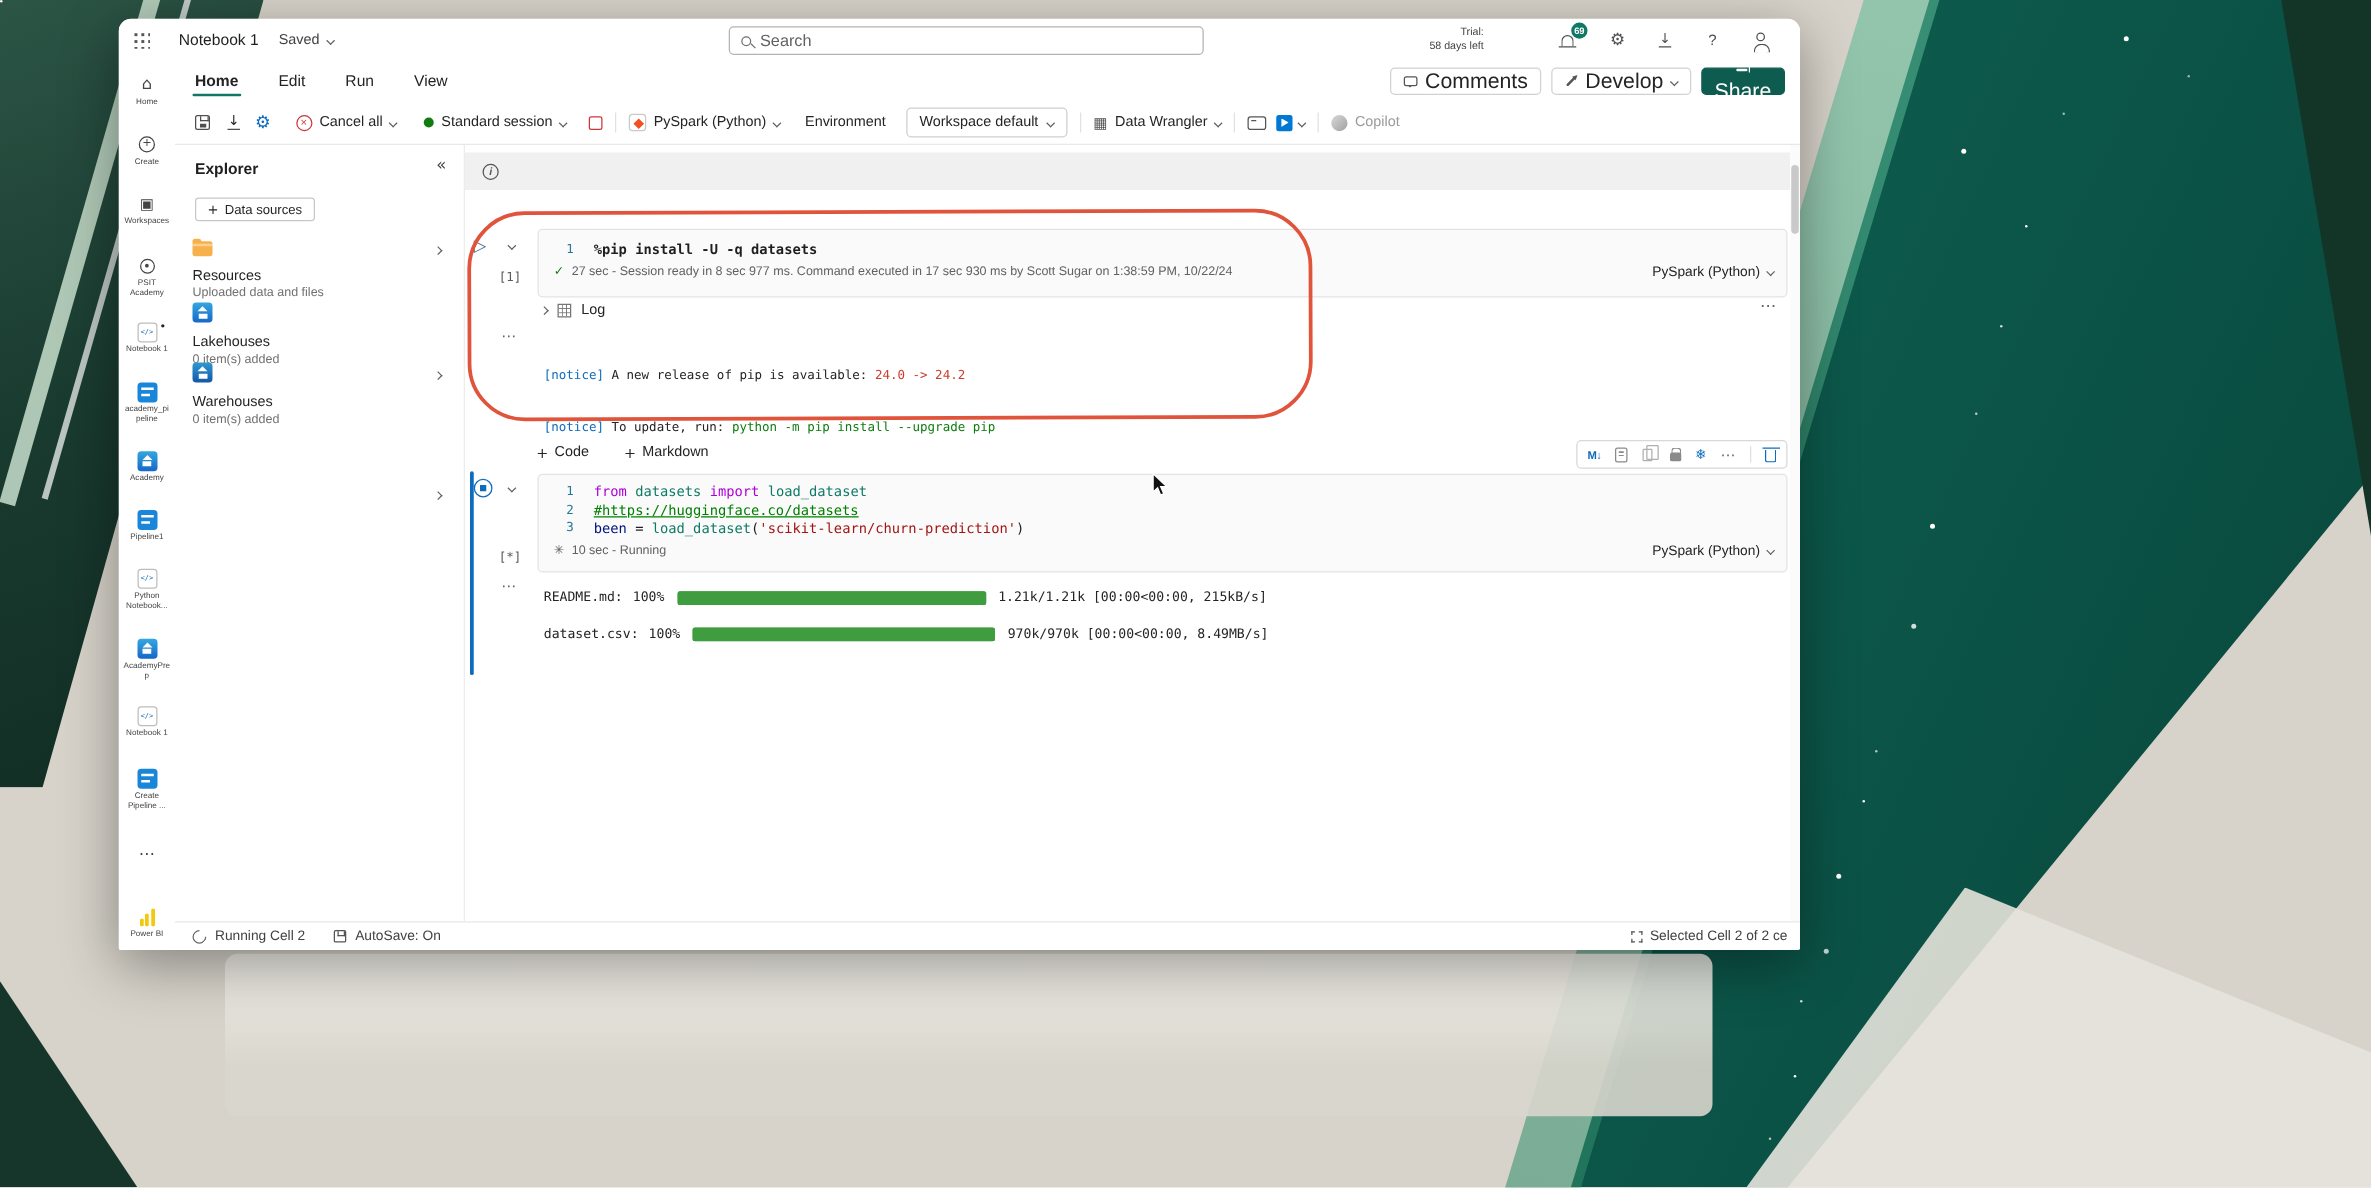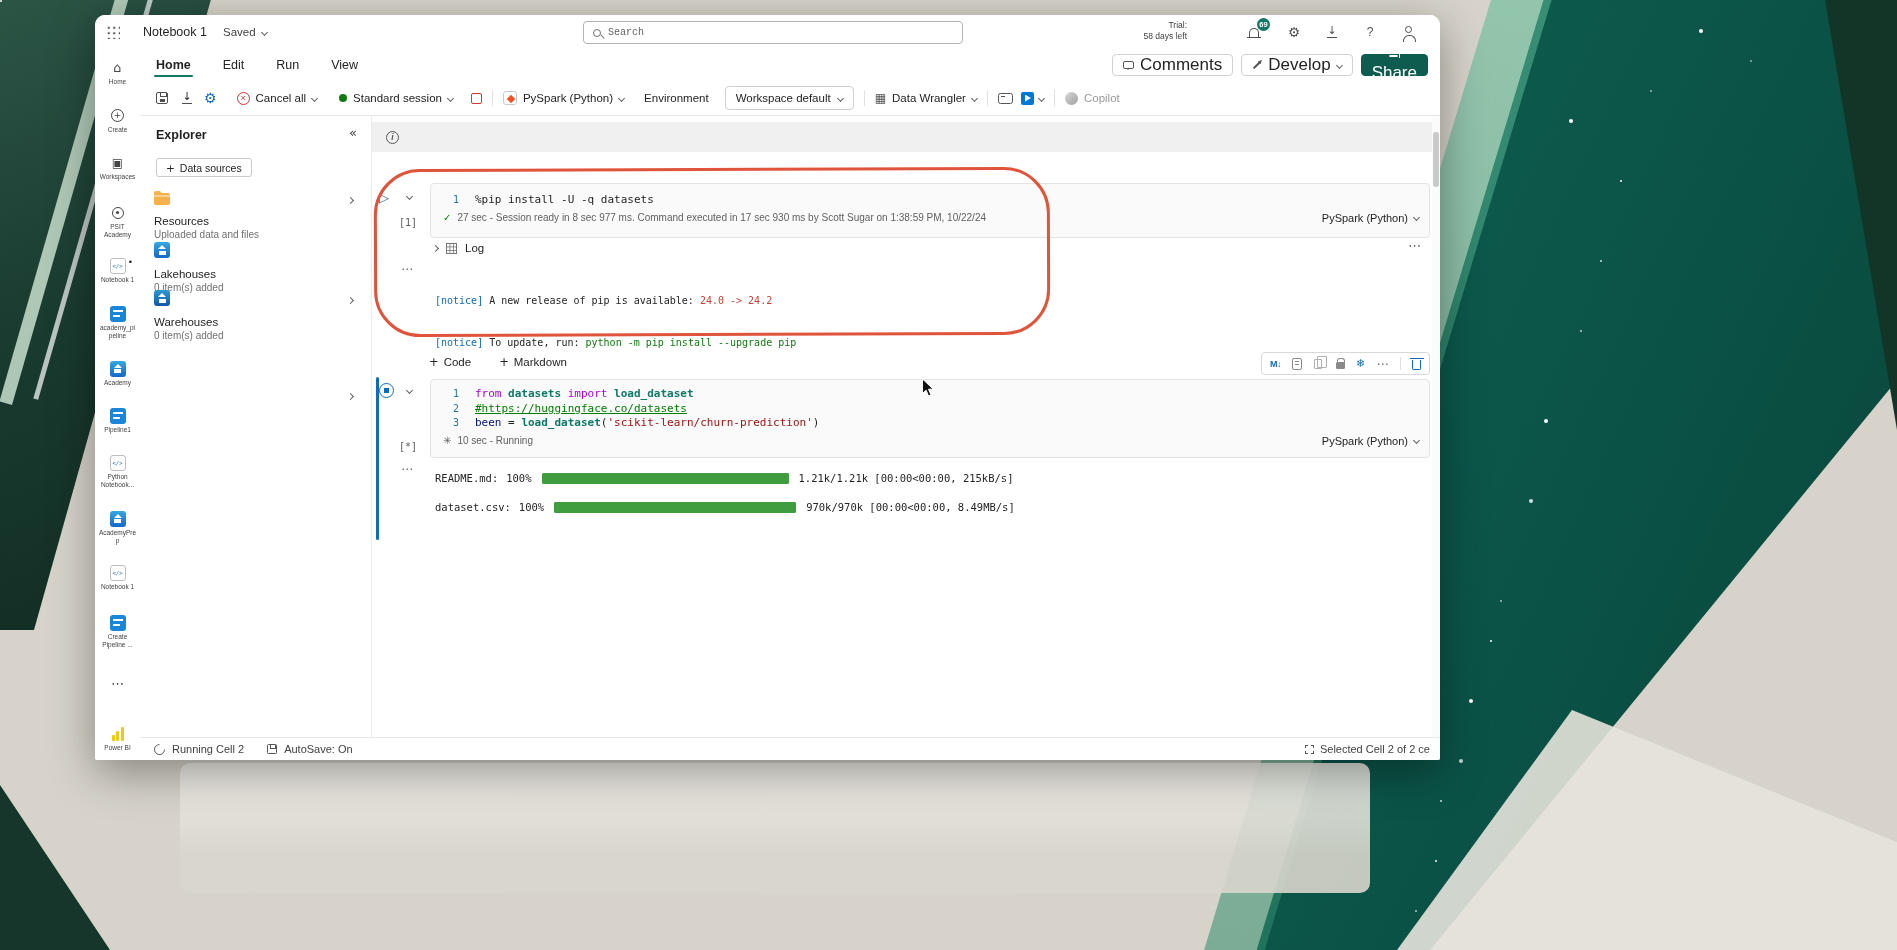--- a/index.html
+++ b/index.html
@@ -35,21 +35,21 @@
 
   
   .topbar { position:absolute; left:0; top:0; right:0; height:34px; background:#fff; }
   .i-waffle { width:14px; height:14px; background:radial-gradient(circle,#565656 1.1px,transparent 1.5px) 0 0/5.5px 5.5px; }
   .waffle { position:absolute; left:6px; top:5px; width:24px; height:24px; display:flex; align-items:center; justify-content:center; border-radius:4px; }
   .app-title { position:absolute; left:48px; top:0; line-height:34px; font-size:12.5px; color:#1f1f1f; }
   .save-state { position:absolute; left:128px; top:0; height:34px; display:flex; align-items:center; gap:6px; font-size:11.5px; color:#424242; }
   .searchbox { position:absolute; left:488px; top:6px; width:380px; height:23px; border:1px solid #b3b3b3; border-radius:4px; background:#fff; display:flex; align-items:center; gap:7px; padding:0 9px; }
   .i-search { width:8px; height:8px; border:1.4px solid #707070; border-radius:50%; position:relative; flex:none; }
   .i-search::after { content:""; position:absolute; width:4.5px; height:1.4px; background:#707070; transform:rotate(45deg); right:-4px; bottom:-1.5px; }
-  .search-input { flex:1; border:none; outline:none; font-size:10px; font-family:Liberation Mono, monospace; color:#1f1f1f; background:transparent; }
+  .search-input { flex:1; border:none; outline:none; font-size:13px; font-family:Liberation Sans, sans-serif; color:#1f1f1f; background:transparent; }
   .search-input::placeholder { color:#616161; }
   .trial { position:absolute; left:1024px; top:5px; width:68px; text-align:right; font-size:8.5px; line-height:11px; color:#424242; }
   .tb-icon { position:absolute; top:5px; width:26px; height:24px; display:flex; align-items:center; justify-content:center; border-radius:4px; color:#4f4f4f; font-size:13.5px; }
   .i-bell { width:10px; height:9px; border:1.3px solid #4f4f4f; border-bottom:none; border-radius:5px 5px 0 0; position:relative; }
   .i-bell::after { content:""; position:absolute; left:-3px; bottom:-1.5px; width:14px; height:1.4px; background:#4f4f4f; }
   .nbadge { position:absolute; top:-2px; right:-3px; min-width:13px; height:13px; border-radius:7px; background:#117865; color:#fff; font-size:7.5px; font-weight:700; display:flex; align-items:center; justify-content:center; padding:0 2px; }
   .i-dl { display:inline-flex; flex-direction:column; align-items:center; font-size:11px; line-height:10px; }
   .i-dl i { font-style:normal; }
   .i-dl::after { content:""; width:10px; height:1.4px; background:#4f4f4f; margin-top:1px; }
   .i-person { width:7px; height:7px; border:1.3px solid #4f4f4f; border-radius:50%; position:relative; margin-top:-6px; }
@@ -137,22 +137,22 @@
 
   .cellcard { position:absolute; left:58px; width:1000px; background:#fafafa; border:1px solid #e3e3e3; border-radius:4px; }
   .c1 { top:67px; height:55px; padding-top:9px; }
   .c2 { top:263px; height:79px; padding-top:7px; }
   .code-line { display:flex; white-space:pre; font-family:"DejaVu Sans Mono",monospace; font-size:11px; line-height:14.5px; }
   .ln { width:44px; text-align:right; padding-right:16px; color:#237893; font-size:10px; flex:none; }
   .cell-status { display:flex; align-items:center; gap:6px; padding:4px 10px 0 12px; font-size:10px; color:#616161; }
   .kernel { margin-left:auto; display:flex; align-items:center; gap:6px; font-size:11px; color:#242424; }
   .ck { color:#107c10; font-size:10px; }
   .spin { color:#616161; font-size:10px; }
-  .b { font-weight:400; color:#1f1f1f; }
-  .kw { color:#af00db; } .idn { color:#0e7a66;font-weight:bold; } .cmt { color:#008000; text-decoration:underline; }
+  .b { font-weight:700; color:#1f1f1f; }
+  .kw { color:#af00db; } .idn { color:#0e7a66; } .cmt { color:#008000; text-decoration:underline; }
   .vr { color:#001080; } .str { color:#a31515; } .pl { color:#1f1f1f; }
 
   .gut { position:absolute; color:#4f5b66; }
   .runbtn { left:7px; top:74px; font-size:13px; color:#3b6a8f; }
   .gchev1 { left:35px; top:78px; }
   .gchev2 { left:35px; top:272px; }
   .badge { position:absolute; font-family:"DejaVu Sans Mono",monospace; font-size:10px; color:#5a5a5a; }
   .stopc { position:absolute; left:7px; top:267px; width:15px; height:15px; border:1.5px solid #0f6cbd; border-radius:50%; }
   .stopc::after { content:""; position:absolute; left:4px; top:4px; width:4.5px; height:4.5px; background:#0f6cbd; }
   .selbar { position:absolute; left:4px; top:261px; width:3px; height:163px; background:#0f6cbd; border-radius:2px; }

